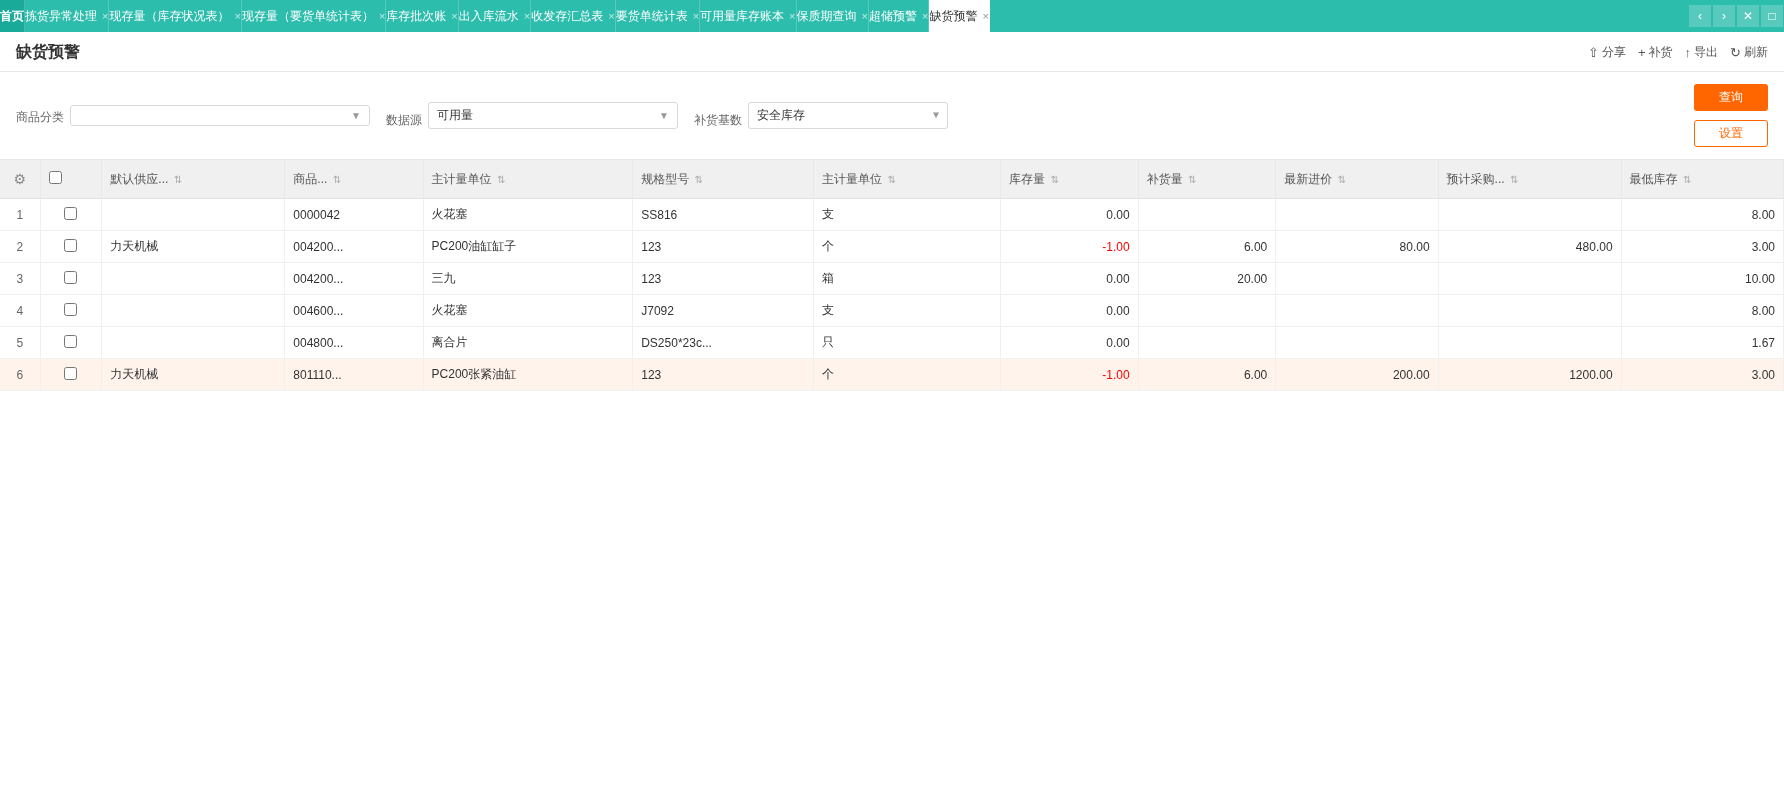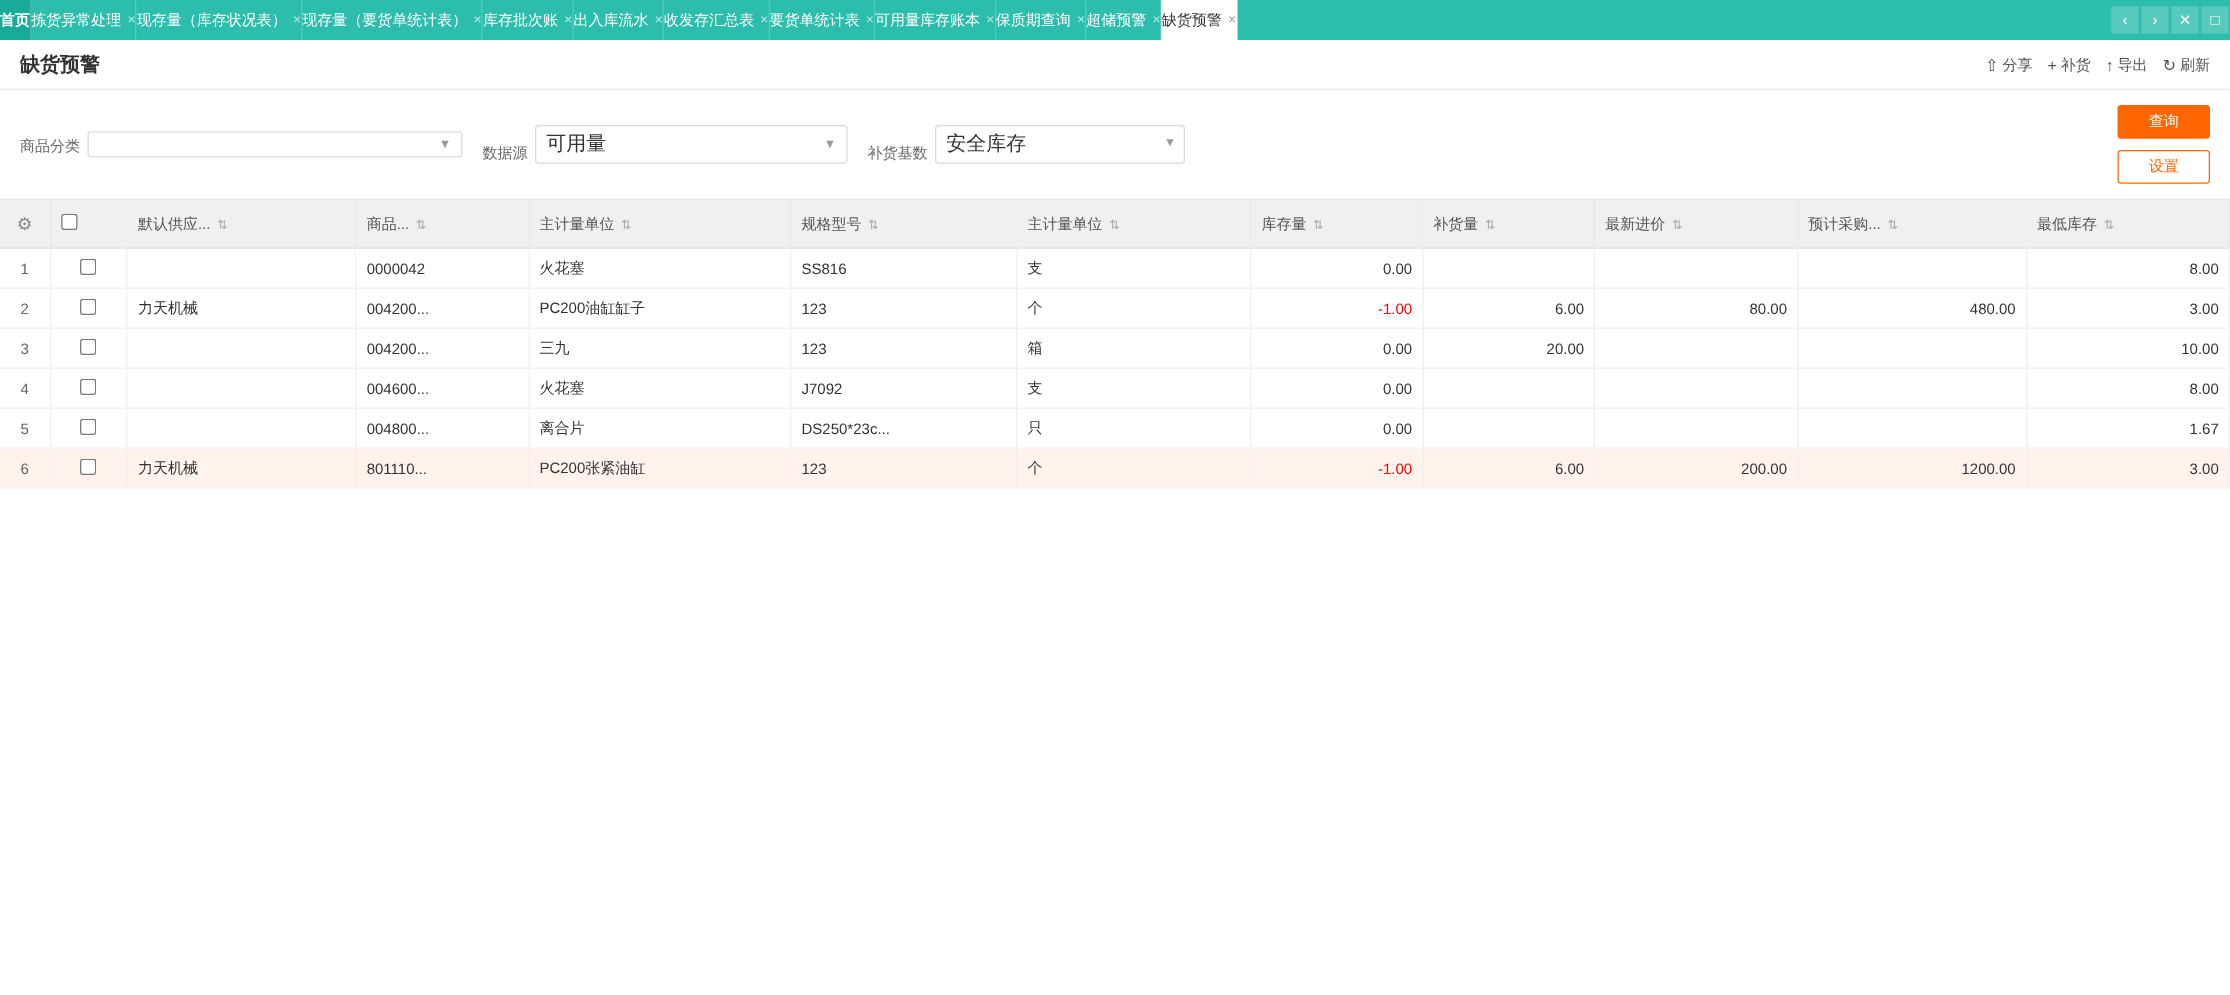--- a/index.html
+++ b/index.html
@@ -114,21 +114,21 @@
       display: flex;
       align-items: center;
       border: 1px solid #d9d9d9;
       border-radius: 3px;
       padding: 4px 8px;
       min-width: 200px;
       cursor: pointer;
       background: #fff;
       justify-content: space-between;
     }
-    .filter-select-value { color: #333; font-size: 16px; }
+    .filter-select-value { color: #333; font-size: 12px; }
     .filter-select-arrow { color: #999; font-size: 10px; }
     .filter-actions {
       margin-left: auto;
       display: flex;
       flex-direction: column;
       gap: 9px;
     }
     .btn-query {
       background: #f60;
       color: #fff;

